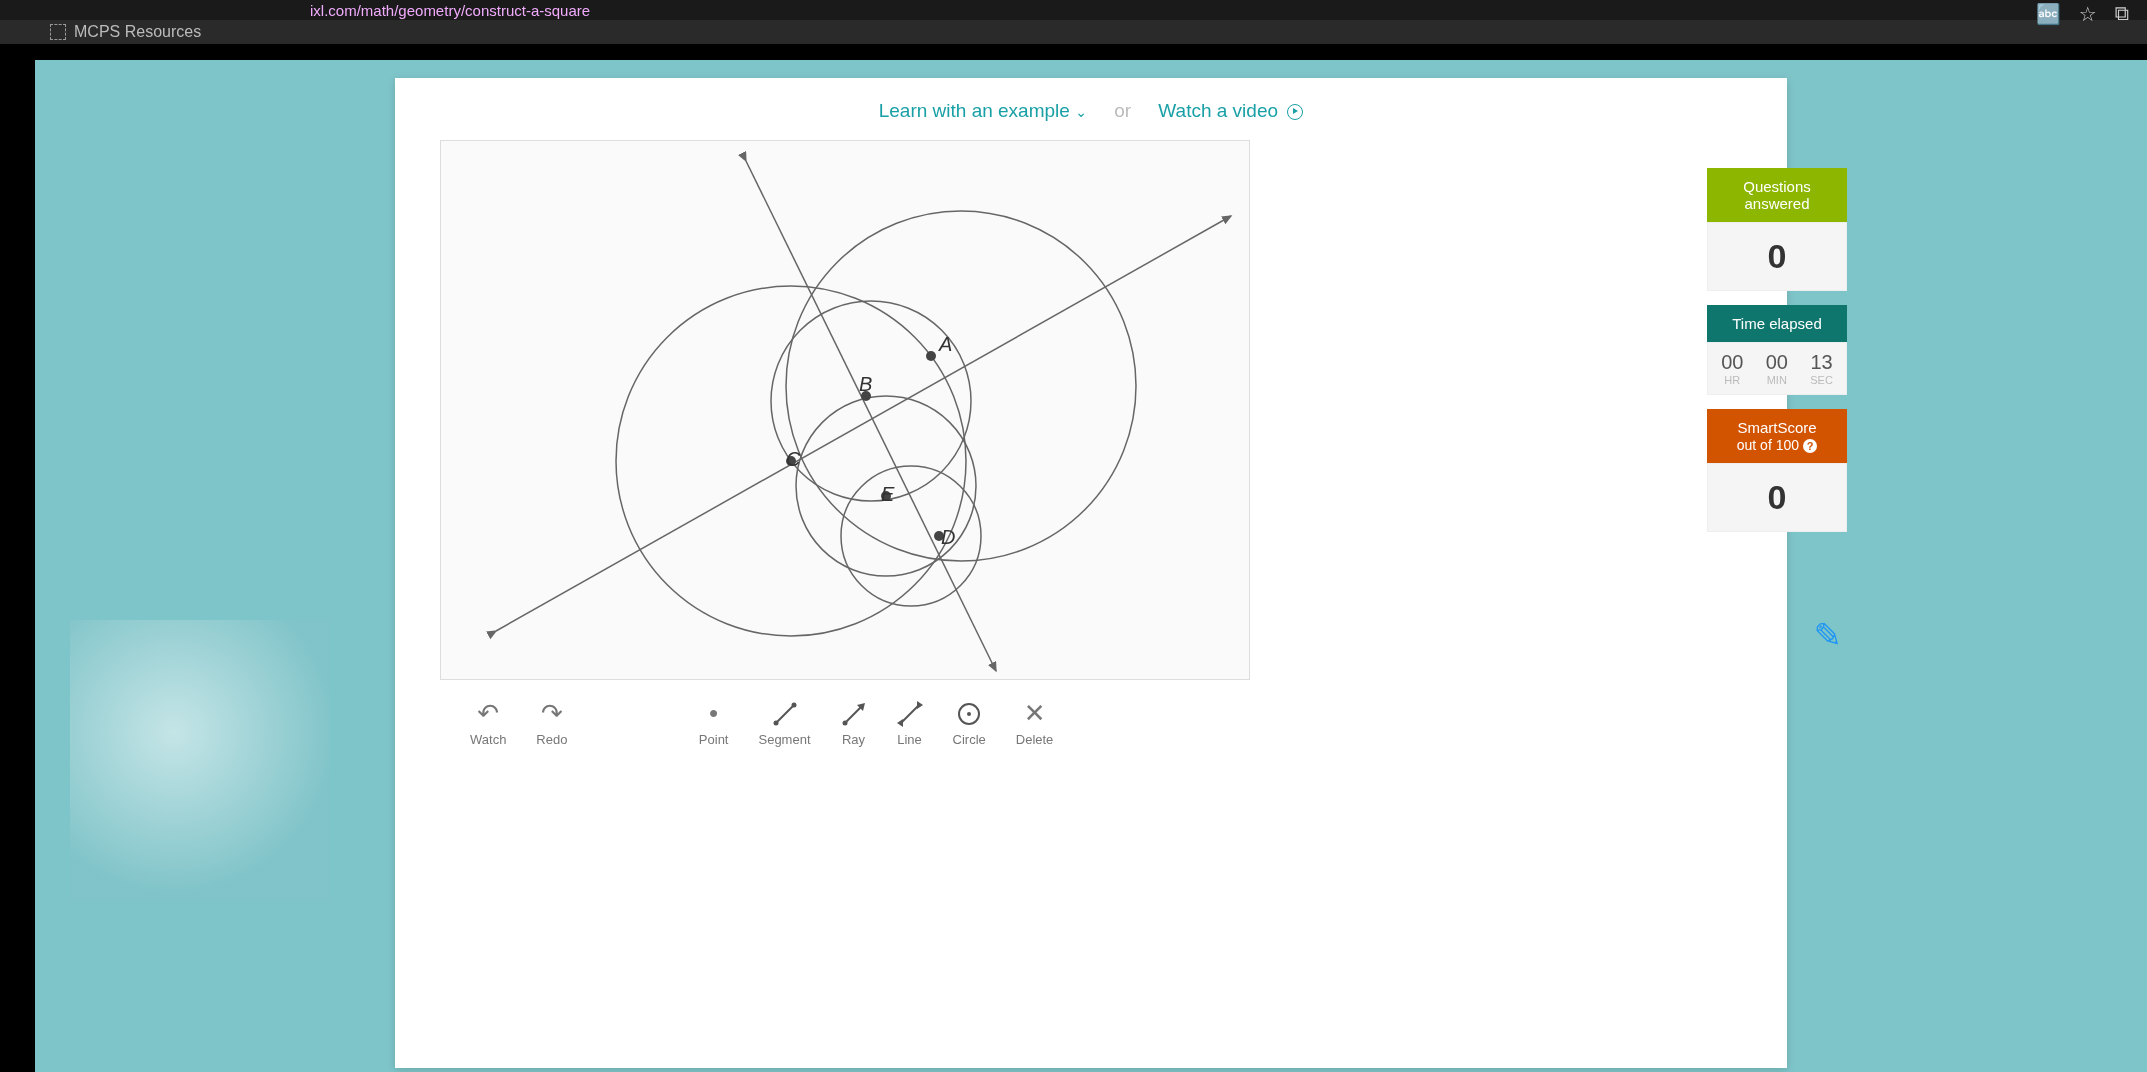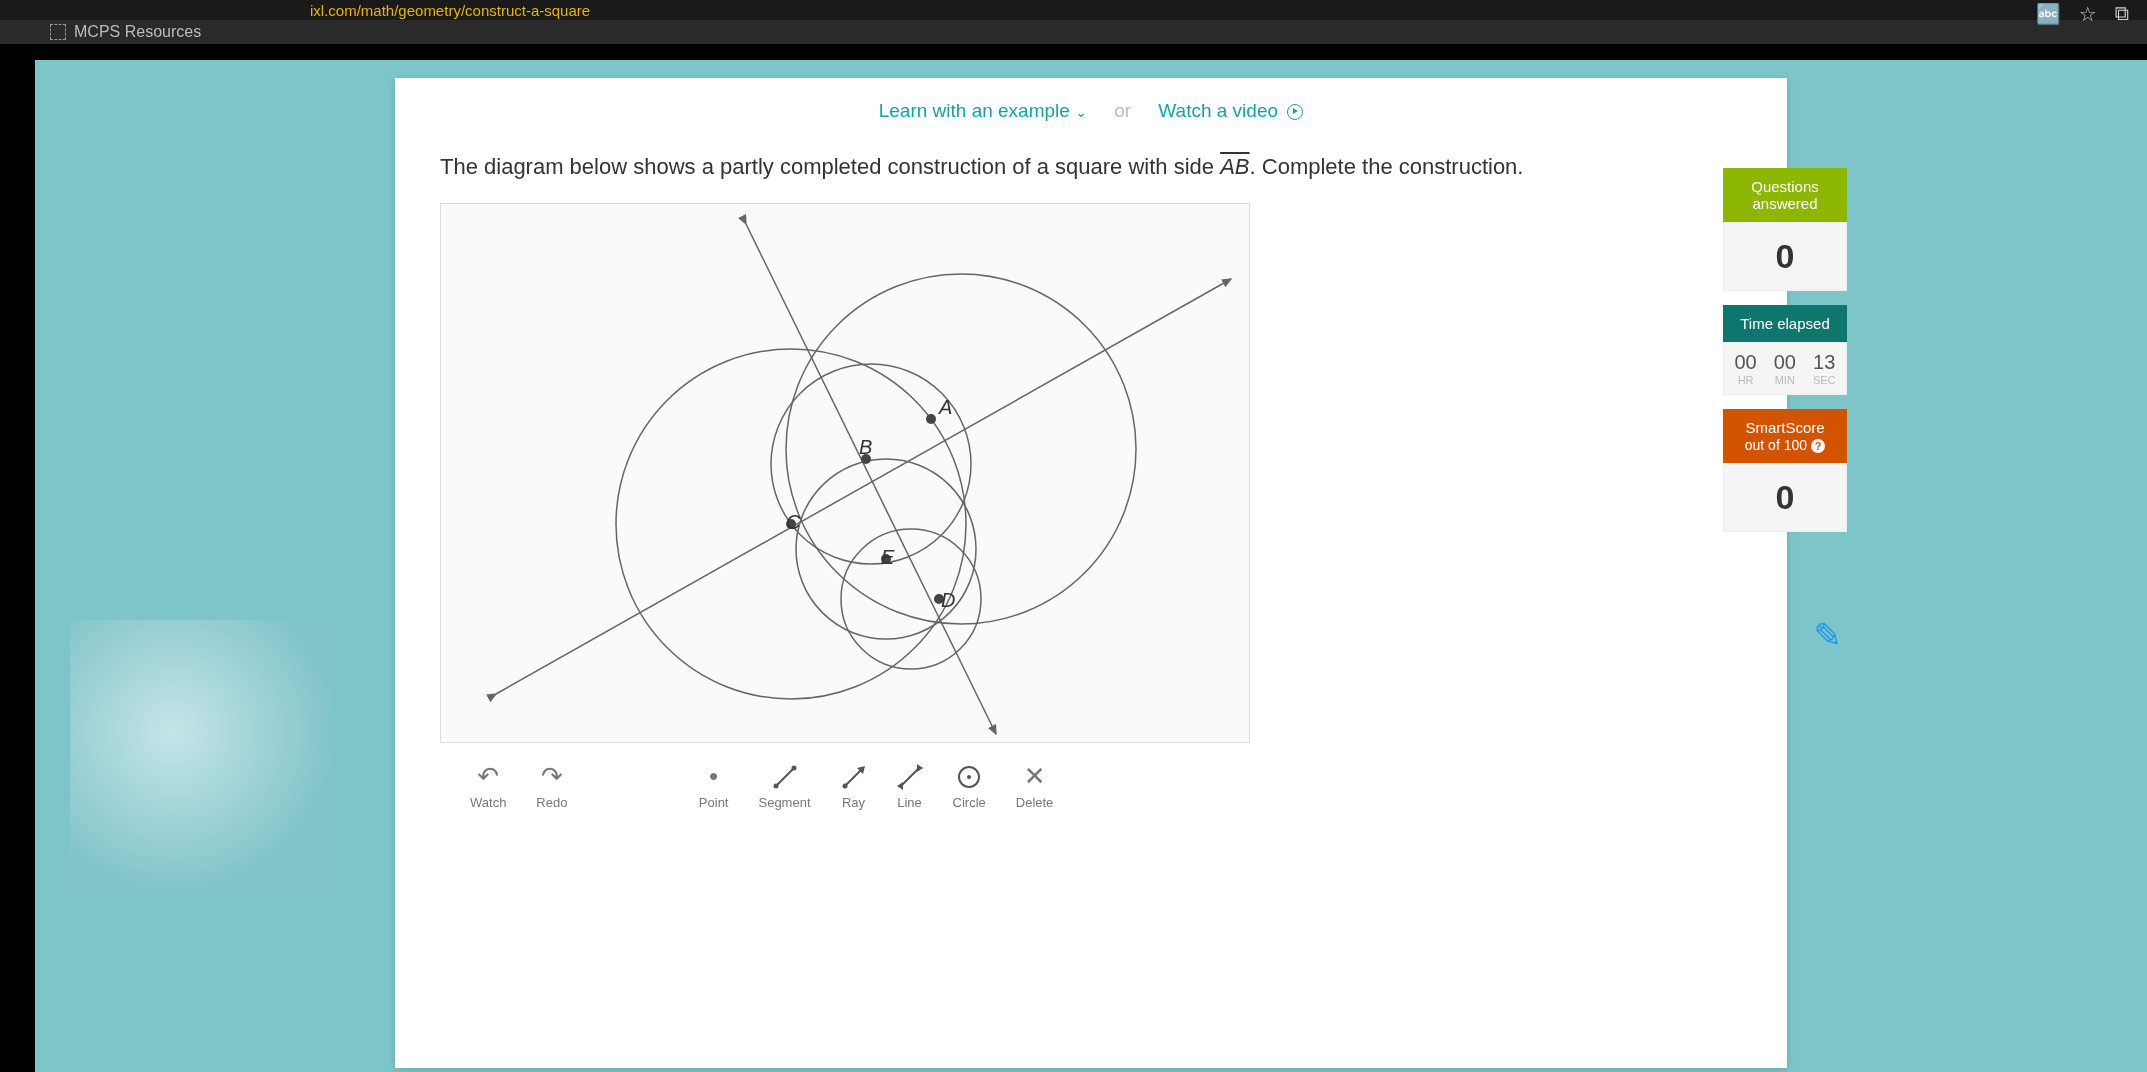--- a/index.html
+++ b/index.html
@@ -1,19 +1,19 @@
 <!DOCTYPE html>
 <html><head>
 <meta charset="utf-8">
 <style>
   * { margin: 0; padding: 0; box-sizing: border-box; font-family: Arial, Helvetica, sans-serif; }
   body { background: #000; width: 2147px; height: 1072px; overflow: hidden; position: relative; }
 
   .browser-top { background: #1a1a1a; height: 20px; display: flex; align-items: center; padding: 0 30px; }
-  .url-bar { color: #eab308; font-size: 15px; margin-left: 280px; }
+  .url-bar { color: #f0abfc; font-size: 15px; margin-left: 280px; }
 
   .browser-icons { position: absolute; top: 2px; right: 18px; display: flex; gap: 18px; }
   .browser-icons .bicon { color: #ccc; font-size: 20px; }
 
   .bookmark-bar { background: #2a2a2a; height: 24px; display: flex; align-items: center; padding: 0 50px; }
   .bookmark-item { color: #bbb; font-size: 16px; display: flex; align-items: center; gap: 8px; }
   .bookmark-icon { width: 16px; height: 16px; border: 1px dashed #999; }
 
   .right-bar { position: absolute; top: 62px; right: 14px; color: #ccc; font-size: 17px; display:flex; align-items:center; gap:6px; }
 
@@ -33,21 +33,21 @@
 
   .canvas-area { margin: 8px 45px; width: 810px; height: 540px; background: #fafafa; border: 1px solid #ddd; position: relative; }
 
   .canvas-area svg { position: absolute; top: 0; left: 0; }
 
   .tool-bar { margin: 4px 45px; width: 810px; height: 70px; display: flex; align-items: center; gap: 30px; padding: 0 30px; color: #555; }
   .tool { display: flex; flex-direction: column; align-items: center; gap: 4px; cursor: pointer; font-size: 13px; color: #777; }
   .tool .ticon { font-size: 26px; height: 28px; display:flex; align-items:center; justify-content:center; }
 
   
-  .sidebar { position: absolute; top: 108px; right: 300px; width: 124px; display: flex; flex-direction: column; gap: 14px; }
+  .sidebar { position: absolute; top: 108px; right: 300px; width: 140px; display: flex; flex-direction: column; gap: 14px; }
   .side-box { text-align: center; }
   .side-head { font-size: 15px; padding: 10px 4px; color: #fff; }
   .q-head { background: #8db600; }
   .t-head { background: #0f766e; }
   .s-head { background: #d35400; }
   .side-val { background: #f5f5f5; color: #333; font-size: 34px; font-weight: bold; padding: 14px 0; border: 1px solid #eee; }
   .time-val { background: #f5f5f5; border: 1px solid #eee; display: flex; justify-content: space-around; padding: 8px 2px; }
   .time-col { text-align: center; }
   .time-num { font-size: 20px; color: #555; }
   .time-lbl { font-size: 11px; color: #bbb; text-transform: uppercase; }
@@ -90,23 +90,20 @@
         <span>Learn with an example</span>
         <span class="chev">⌄</span>
       </span>
       <span class="or-text">or</span>
       <span class="help-link">
         <span>Watch a video</span>
         <span class="play-icon"></span>
       </span>
     </div>
 
-    <div class="question-text">
-      <span>The diagram below shows a partly completed construction of a square with side </span><span class="overline">AB</span><span>. Complete the construction.</span>
-    </div>
 
     <div class="canvas-area">
       <svg width="810" height="540">
         <defs>
           <marker id="arr" markerWidth="10" markerHeight="10" refX="6" refY="3" orient="auto">
             <path d="M0,0 L7,3 L0,6 Z" fill="#666"></path>
           </marker>
         </defs>
         <g stroke="#666" stroke-width="1.5" fill="none">
 

